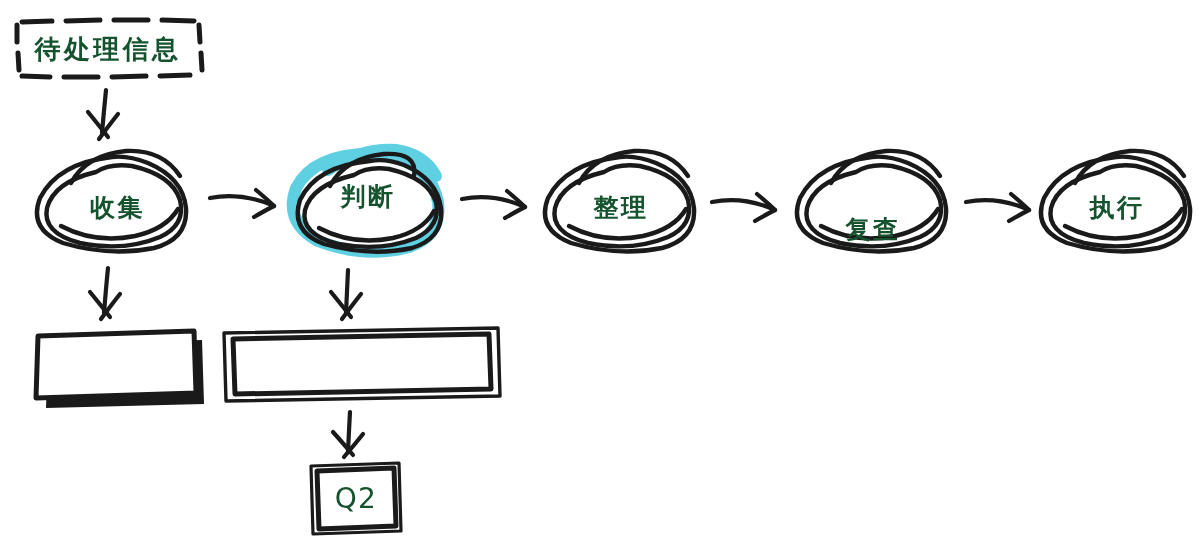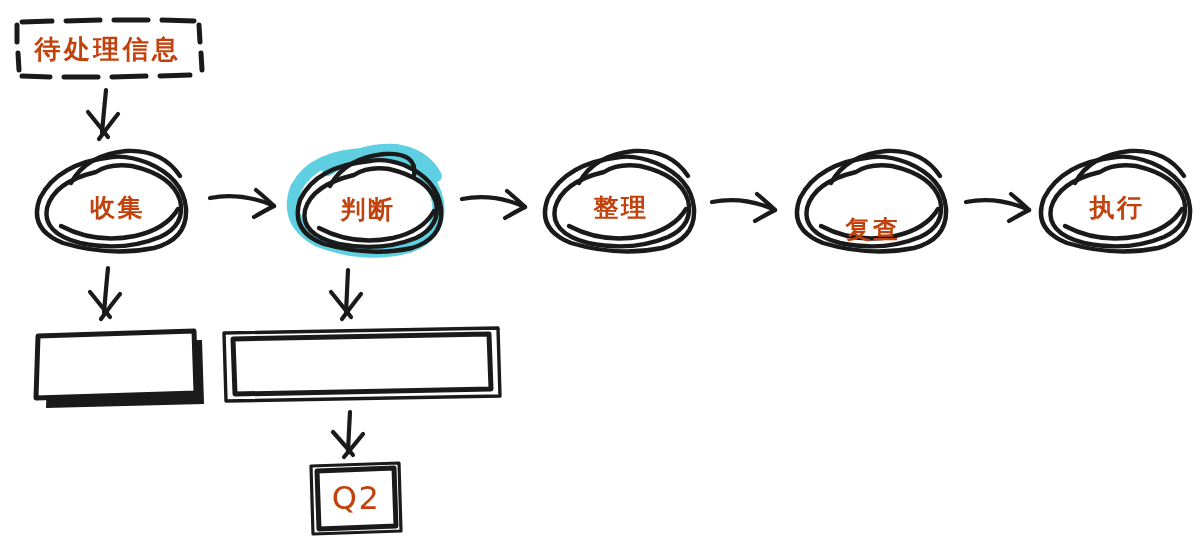--- a/index.html
+++ b/index.html
@@ -19,34 +19,34 @@
   }
   #sketch {
     position: absolute;
     top: 0;
     left: 0;
     width: 1200px;
     height: 552px;
   }
   .lbl {
     position: absolute;
-    color: #c2410c;
+    color: #14532d;
     font-family: "DejaVu Sans", "Liberation Sans", sans-serif;
     font-weight: 600;
     white-space: nowrap;
     letter-spacing: 0.08em;
     text-align: center;
     transform: translate(-50%, -50%);
     user-select: none;
   }
   .lbl-node { font-size: 25px; letter-spacing: 0.10em; }
   .lbl-dashed { font-size: 26px; letter-spacing: 0.13em; }
   .lbl-box { font-size: 25px; letter-spacing: 0.12em; }
   .lbl-q1 { font-size: 28px; letter-spacing: 0.09em; }
-  .lbl-q2 { font-size: 32px; letter-spacing: 0.05em; font-weight: 500; }
+  .lbl-q2 { font-size: 28px; letter-spacing: 0.05em; font-weight: 500; }
 </style>
 </head>
 <body>
 
 <div id="canvas">
 
   <svg id="sketch" viewBox="0 0 1200 552" xmlns="http://www.w3.org/2000/svg">
 
     <g fill="none" stroke="#1a1a1a" stroke-width="5" stroke-linecap="round">
 
@@ -187,21 +187,21 @@
       <path d="M311 466 L399 463 L401 531 L313 534 Z" stroke-width="3.2"></path>
       <path d="M317 471 L394 468 L396 526 L319 529 Z" stroke-width="5"></path>
     </g>
 
   </svg>
 
   <div class="lbl lbl-dashed" style="left:108px; top:49px;">待处理信息</div>
 
   <div class="lbl lbl-node" style="left:113px; top:207px;padding-left:9px;">收集</div>
 
-  <div class="lbl lbl-node" style="left:368px; top:209px;">判断</div>
+  <div class="lbl lbl-node" style="left:368px; top:196px;">判断</div>
 
   <div class="lbl lbl-node" style="left:621px; top:207px;">整理</div>
 
   <div class="lbl lbl-node" style="left:873px; top:207px;margin-top:22px;">复查</div>
 
   <div class="lbl lbl-node" style="left:1117px; top:207px;">执行</div>
 
 
 
   <div class="lbl lbl-q2" style="left:356px; top:498px;">Q2</div>

